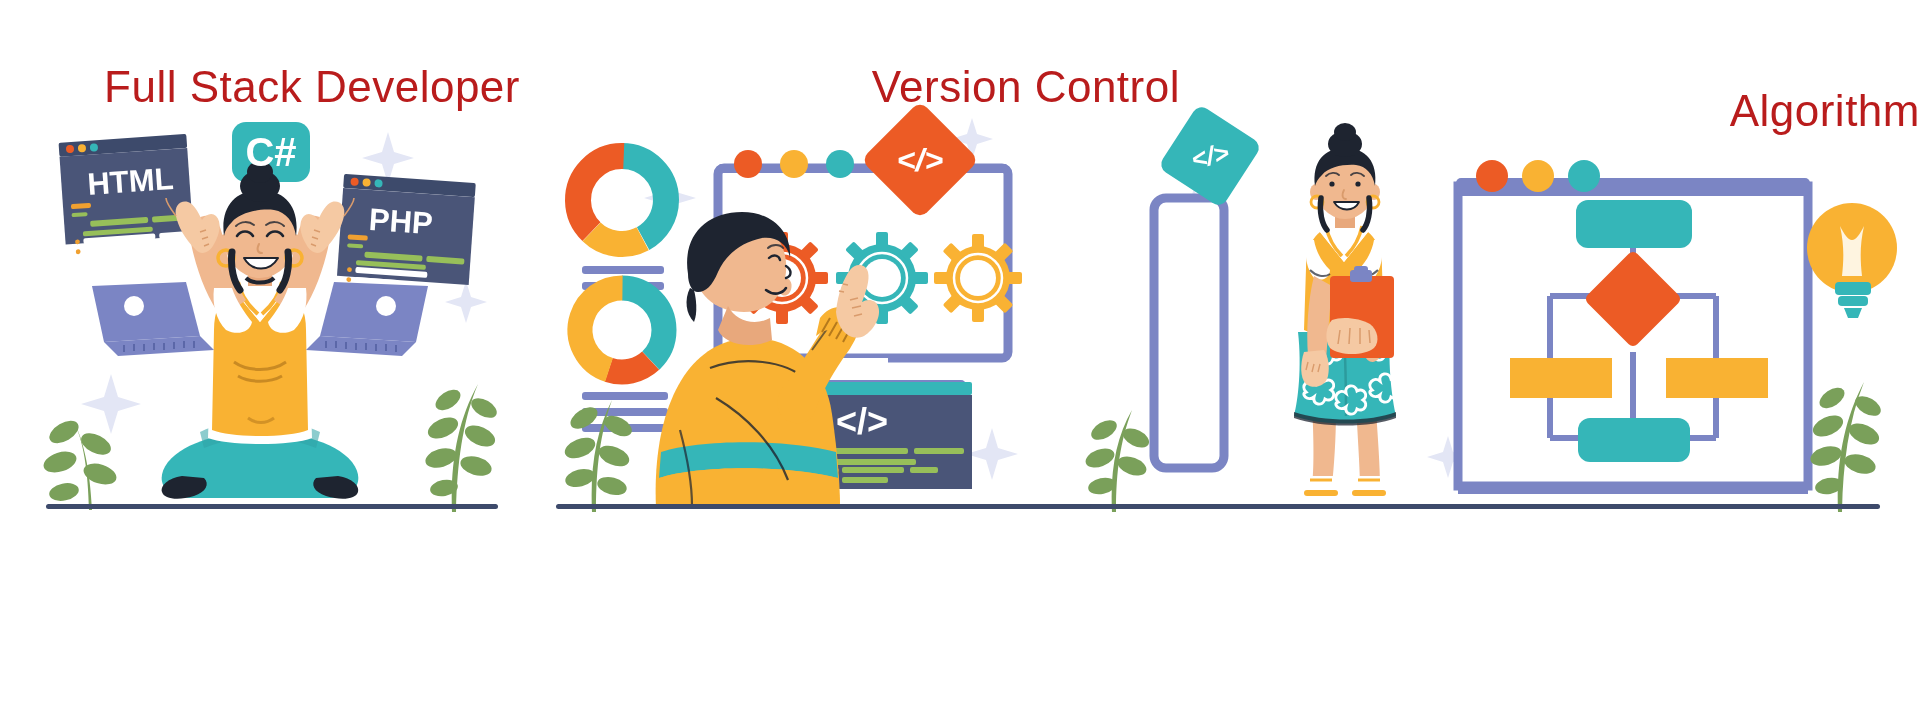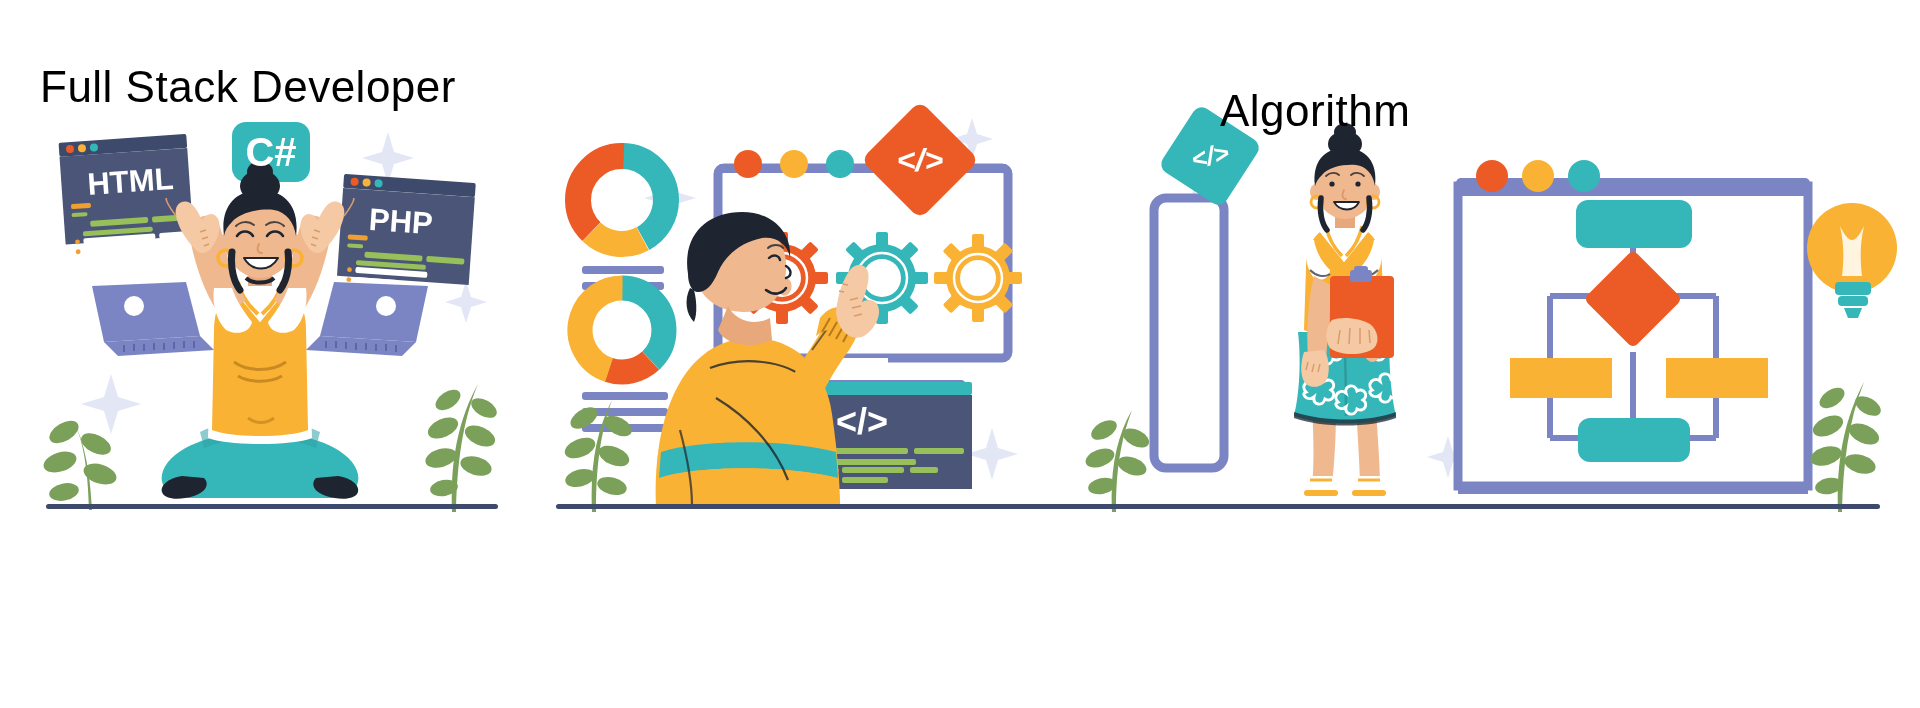--- a/index.html
+++ b/index.html
@@ -1,23 +1,22 @@
 <!DOCTYPE html>
 <html><head>
 <meta charset="utf-8">
 <style>
   html,body{margin:0;padding:0;background:#ffffff;}
   body{font-family:"Liberation Sans",sans-serif;}
   #canvas{position:relative;width:1920px;height:708px;background:#ffffff;overflow:hidden;}
   .panel{position:absolute;top:0;height:708px;}
   .title{
-    position:absolute;text-align:left;width:100%;
-    color:#000000;font-weight:400;letter-spacing:.5px;
+    position:absolute;text-align:right;width:100%;
+    color:#b91c1c;font-weight:400;letter-spacing:.5px;
     font-family:"Liberation Sans",sans-serif;
-    padding-left:40px;
   }
   svg{display:block;overflow:visible;}
   .t-el{position:absolute;}
 </style>
 </head>
 <body>
 
 <div id="canvas">
 
   <div class="panel" style="left:0;width:520px;">
@@ -198,20 +197,21 @@
       </g>
 
       <rect x="46" y="504" width="452" height="5" rx="2.5" fill="#3d4a6b"></rect>
     </svg>
 
     <div class="t-el" style="left:232px;top:122px;width:78px;height:60px;line-height:60px;text-align:center;
                 color:#ffffff;font-size:40px;font-weight:bold;">C#</div>
   </div>
 
   <div class="panel" style="left:520px;width:660px;">
+    <div class="title" style="top:62px;font-size:44px;">Version Control</div>
 
     <svg width="660" height="708" viewBox="0 0 660 708">
 
       <g fill="#e3e6f5">
         <path d="M150 172 l6 20 20 6 -20 6 -6 20 -6 -20 -20 -6 20 -6 z"></path>
       </g>
       <g fill="#e3e6f5">
         <path d="M452 118 l5 16 16 5 -16 5 -5 16 -5 -16 -16 -5 16 -5 z"></path>
       </g>
       <g fill="#e3e6f5">

